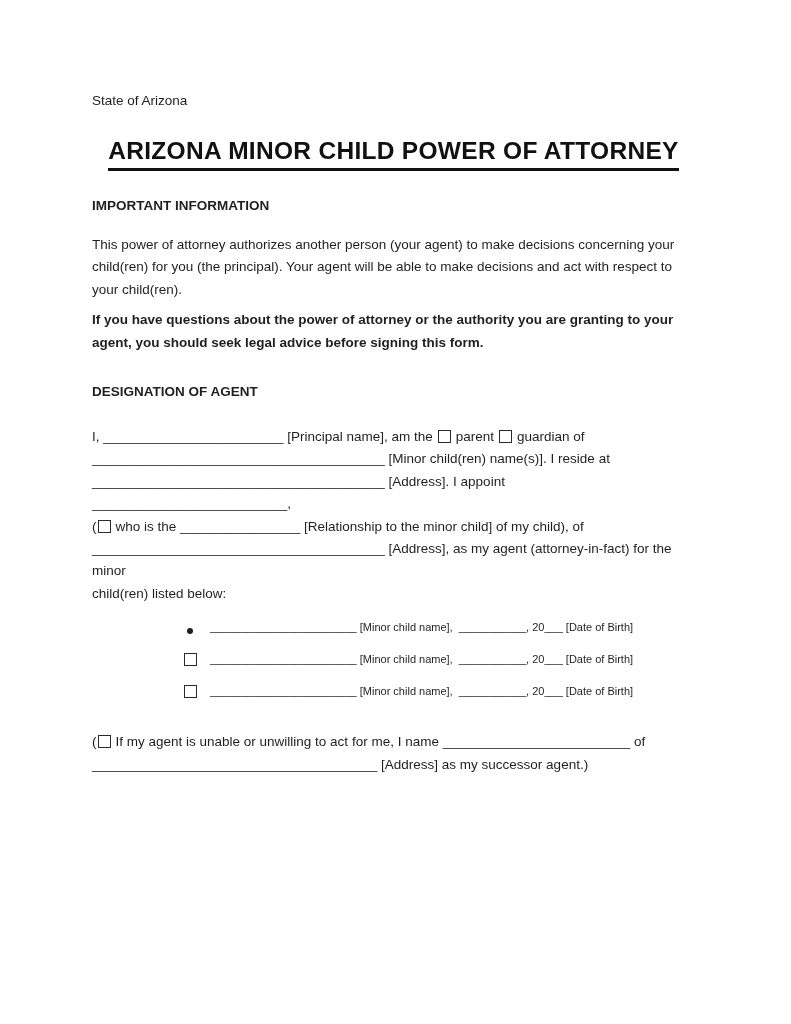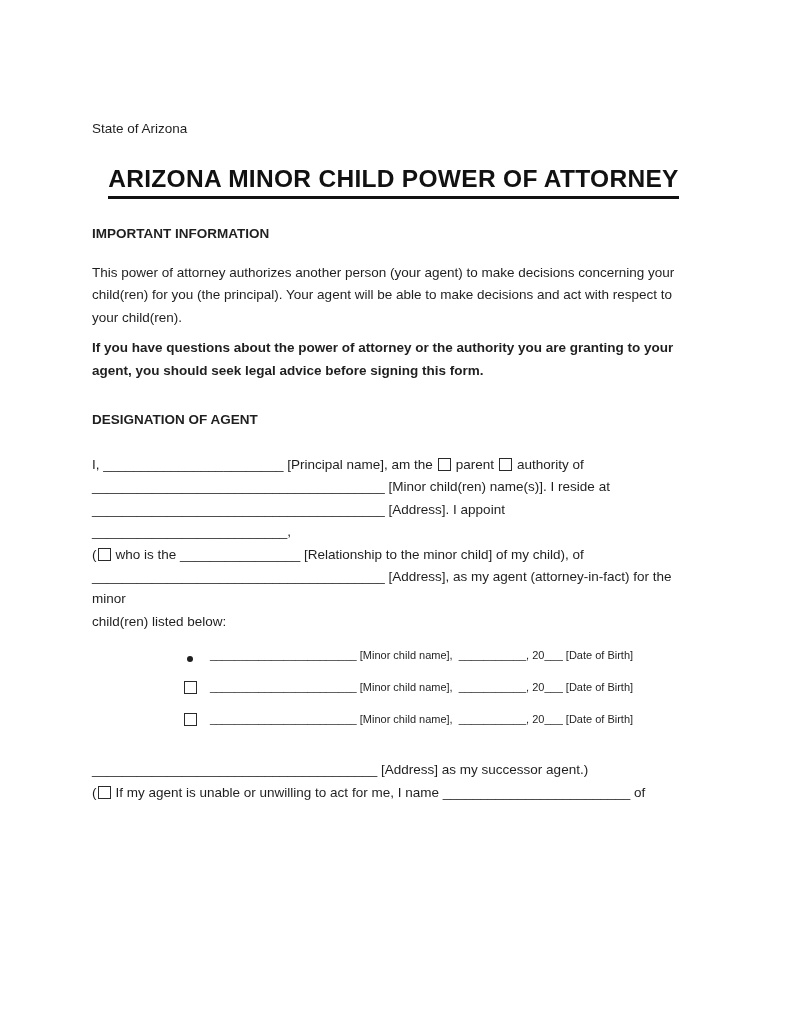--- a/index.html
+++ b/index.html
@@ -6,21 +6,20 @@
   .page {
     position: relative;
     width: 791px;
     height: 794px;
     background: #ffffff;
     box-sizing: border-box;
     padding: 93px 96px 0 92px;
     font-family: "Liberation Sans", sans-serif;
     color: #1f1f1f;
     overflow: hidden;
-    margin-top: 28px;
   }
   .state-label {
     font-size: 13.5px;
     line-height: 16px;
   }
   .title-wrap {
     text-align: center;
     margin-top: 27px;
   }
   .doc-title {
@@ -113,21 +112,21 @@
   </div>
 
   <div class="section-heading">IMPORTANT INFORMATION</div>
 
   <p class="body-para first">This power of attorney authorizes another person (your agent) to make decisions concerning your child(ren) for you (the principal). Your agent will be able to make decisions and act with respect to your child(ren).</p>
   <p class="body-para bold">If you have questions about the power of attorney or the authority you are granting to your agent, you should seek legal advice before signing this form.</p>
 
   <div class="section-heading gap-bold">DESIGNATION OF AGENT</div>
 
   <div class="form-block">
-    <div class="form-line"><span>I, ________________________ [Principal name], am the</span><span class="cb"></span><span>parent</span><span class="cb"></span><span>authority of</span></div>
+    <div class="form-line"><span>I, ________________________ [Principal name], am the</span><span class="cb"></span><span>parent</span><span class="cb"></span><span>guardian of</span></div>
     <div class="form-line">_______________________________________ [Minor child(ren) name(s)]. I reside at</div>
     <div class="form-line">_______________________________________ [Address]. I appoint __________________________,</div>
     <div class="form-line"><span>(</span><span class="cb tight-left"></span><span>who is the ________________ [Relationship to the minor child] of my child), of</span></div>
     <div class="form-line">_______________________________________ [Address], as my agent (attorney-in-fact) for the minor</div>
     <div class="form-line">child(ren) listed below:</div>
   </div>
 
   <div class="children-list">
     <div class="child-row">
       <span class="child-marker"><span class="bullet-dot"></span></span>
@@ -137,22 +136,22 @@
       <span class="child-marker"><span class="cb"></span></span>
       <span class="child-text">________________________ [Minor child name],  ___________, 20___ [Date of Birth]</span>
     </div>
     <div class="child-row">
       <span class="child-marker"><span class="cb"></span></span>
       <span class="child-text">________________________ [Minor child name],  ___________, 20___ [Date of Birth]</span>
     </div>
   </div>
 
   <div class="successor-block">
+    <div class="form-line"><span>(</span><span class="cb tight-left"></span><span>If my agent is unable or unwilling to act for me, I name _________________________ of</span></div>
     <div class="form-line">______________________________________ [Address] as my successor agent.)</div>
-    <div class="form-line"><span>(</span><span class="cb tight-left"></span><span>If my agent is unable or unwilling to act for me, I name _________________________ of</span></div>
   </div>
 
   <div class="section-heading gap-end">GRANT OF AUTHORITY</div>
 
   <div class="logo">
     <svg width="30" height="30" viewBox="0 0 30 30">
       <rect x="1" y="3" width="25" height="25" fill="#262626"></rect>
       <rect x="12" y="1" width="17" height="15" fill="#ffffff"></rect>
       <rect x="15" y="4" width="11" height="11" fill="#262626"></rect>
     </svg>

